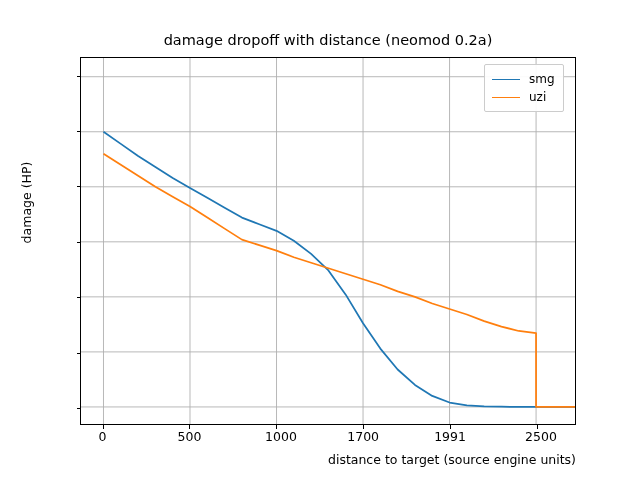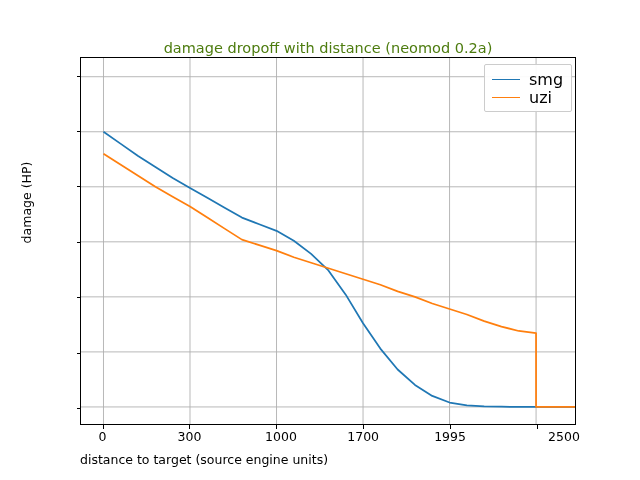--- a/index.html
+++ b/index.html
@@ -16,25 +16,25 @@
   }
   #figure {
     position: relative;
     width: 640px;
     height: 480px;
     background: #ffffff;
   }
   #chart-title {
     position: absolute;
     left: 0;
-    top: 40px;
+    top: 32px;
     width: 640px;
     text-align: center;
     font-size: 14.5px;
-    color: #4d7c0f;
+    color: #000000;
     letter-spacing: 0px;
   }
   
   #chart-title {
     left: 80px;
     width: 496px;
   }
   #plot-area {
     position: absolute;
     left: 80px;
@@ -61,21 +61,21 @@
     font-size: 12.5px;
     line-height: 12.5px;
     width: 70px;
     color: #000000;
   }
   #xlabel {
     position: absolute;
     left: 80px;
     width: 496px;
     top: 452px;
-    text-align: left;
+    text-align: right;
     font-size: 12.5px;
     color: #000000;
   }
   #ylabel {
     position: absolute;
     left: -74px;
     top: 195px;
     width: 200px;
     text-align: center;
     font-size: 12.5px;
@@ -99,21 +99,21 @@
     height: 18px;
   }
   .legend-swatch {
     width: 28px;
     height: 0;
     border-top-width: 1.8px;
     border-top-style: solid;
     margin-right: 9px;
   }
   .legend-text {
-    font-size: 16px;
+    font-size: 12px;
     line-height: 13px;
     color: #000000;
   }
   .tick-mark {
     position: absolute;
     background: #000000;
   }
 </style>
 </head>
 <body>
@@ -140,25 +140,25 @@
       </svg>
     <svg id="series-svg" viewBox="0 0 496 368" preserveAspectRatio="none">
         <path d="M22.58 74.15 L39.96 86.33 L57.33 98.50 L74.70 109.57 L92.08 120.64 L109.45 130.60 L126.82 140.56 L144.20 150.52 L161.57 160.48 L178.94 167.12 L196.32 173.76 L213.69 183.72 L231.06 197.00 L248.43 213.61 L265.81 237.95 L283.18 266.73 L300.55 292.19 L317.93 313.22 L335.30 328.71 L352.67 339.78 L370.05 346.42 L387.42 349.18 L404.79 350.29 L422.16 350.62 L439.54 350.85 L456.91 350.85 L474.28 350.85 L496.00 350.85" fill="none" stroke="#1f77b4" stroke-width="1.75" stroke-linejoin="round" stroke-linecap="butt"></path>
         <path d="M22.58 96.29 L39.96 107.36 L57.33 118.42 L74.70 129.49 L92.08 139.45 L109.45 149.41 L126.82 160.48 L144.20 171.55 L161.57 182.62 L178.94 188.15 L196.32 193.68 L213.69 200.32 L231.06 205.86 L248.43 211.39 L265.81 216.93 L283.18 222.46 L300.55 227.99 L317.93 234.63 L335.30 240.17 L352.67 246.81 L370.05 252.34 L387.42 257.88 L404.79 264.52 L422.16 270.05 L439.54 274.48 L456.91 276.69 L456.91 350.85 L474.28 350.85 L496.00 350.85" fill="none" stroke="#ff7f0e" stroke-width="1.75" stroke-linejoin="round" stroke-linecap="butt"></path>
       </svg>
   </div>
 
   <div id="ytick-layer"></div>
   <div id="xtick-layer">
       <div class="xtick-label" style="left: 67.5849px;">0</div>
-      <div class="xtick-label" style="left: 154.45px;">300</div>
+      <div class="xtick-label" style="left: 154.45px;">500</div>
       <div class="xtick-label" style="left: 246px;">1000</div>
       <div class="xtick-label" style="left: 328.18px;">1700</div>
-      <div class="xtick-label" style="left: 415.046px;">1995</div>
-      <div class="xtick-label" style="left: 529px;">2500</div>
+      <div class="xtick-label" style="left: 415.046px;">1991</div>
+      <div class="xtick-label" style="left: 506px;">2500</div>
     </div>
   <div id="tick-layer">
       <div class="tick-mark" style="left: 102.585px; top: 425px; width: 1px; height: 3.5px;"></div>
       <div class="tick-mark" style="left: 189.45px; top: 425px; width: 1px; height: 3.5px;"></div>
       <div class="tick-mark" style="left: 276.315px; top: 425px; width: 1px; height: 3.5px;"></div>
       <div class="tick-mark" style="left: 363.18px; top: 425px; width: 1px; height: 3.5px;"></div>
       <div class="tick-mark" style="left: 450.046px; top: 425px; width: 1px; height: 3.5px;"></div>
       <div class="tick-mark" style="left: 536.911px; top: 425px; width: 1px; height: 3.5px;"></div>
       <div class="tick-mark" style="left: 76.5px; top: 407.845px; width: 3.5px; height: 1px;"></div>
       <div class="tick-mark" style="left: 76.5px; top: 352.507px; width: 3.5px; height: 1px;"></div>

